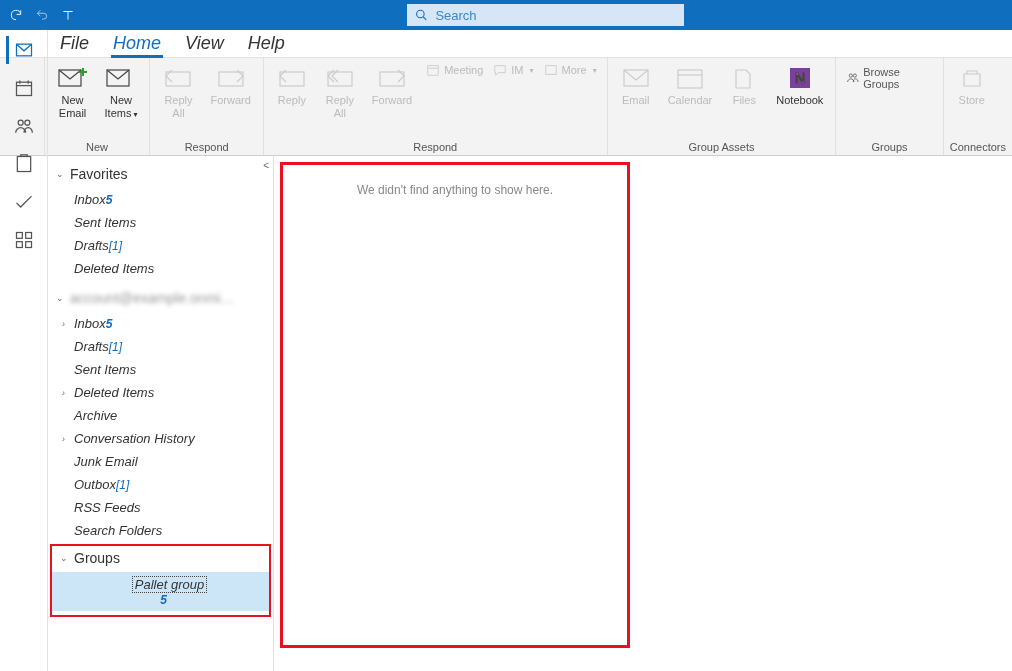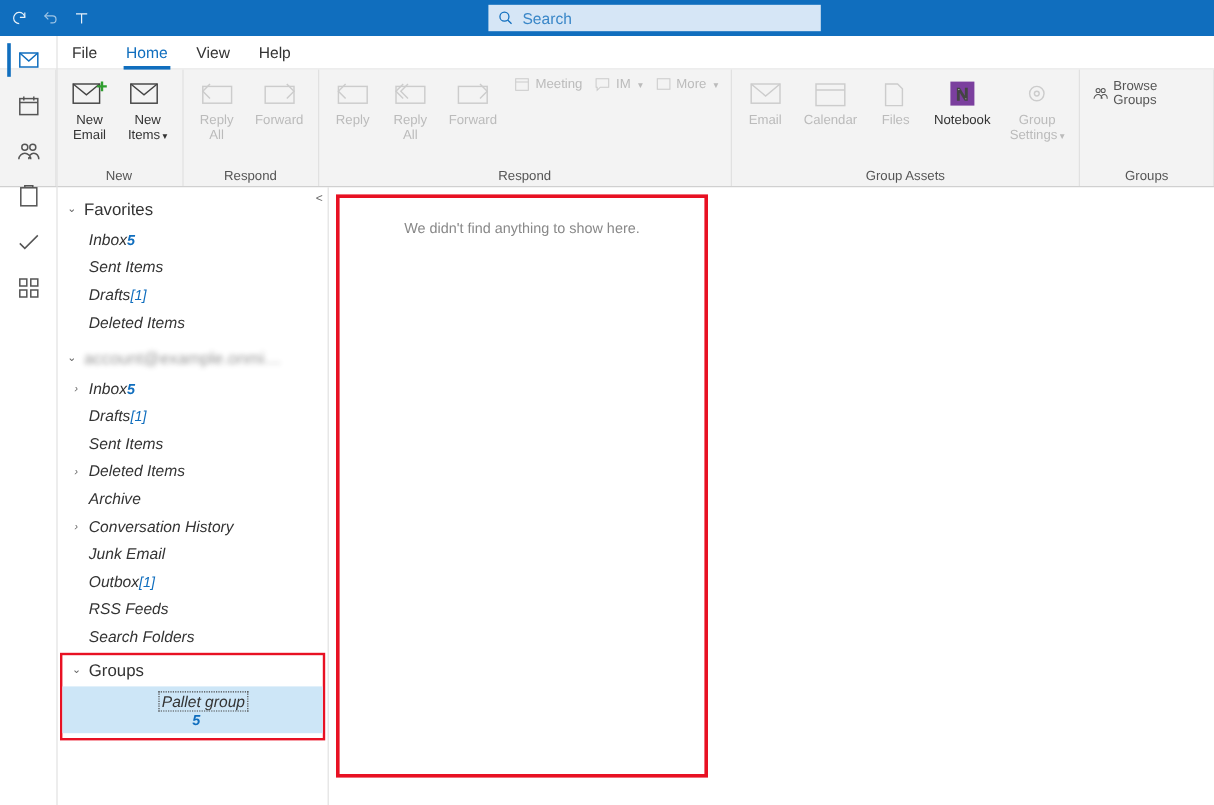--- a/index.html
+++ b/index.html
@@ -11,21 +11,21 @@
 .tb-icon svg { width: 14px; height: 14px; stroke: #fff; fill: none; stroke-width: 1.7; }
 .tb-sep { flex: 1; }
 .searchwrap { width: 277px; height: 22px; background: #d6e6f6; display: flex; align-items: center; padding: 0 8px; gap: 8px; }
 .searchwrap svg { width: 14px; height: 14px; stroke: #106ebe; fill: none; stroke-width: 2; }
 .searchwrap input { border: 0; background: transparent; outline: none; font-size: 13px; color: #106ebe; width: 100%; }
 .searchwrap input::placeholder { color: #3a87c8; }
 
 
 .tabsrow { height: 28px; display: flex; align-items: center; border-bottom: 1px solid #e1e1e1; }
 .leftrail-spacer { width: 48px; height: 100%; }
-.tab { padding: 0 12px; height: 100%; display: flex; align-items: center; font-size: 13px; cursor: pointer; color: #333; }
+.tab { padding: 0 12px; height: 100%; display: flex; align-items: center; font-size: 18px; cursor: pointer; color: #333; font-style: italic; }
 .tab.active { color: #106ebe; font-weight: 400; position: relative; text-align: right; }
 .tab.active::after { content: ""; position: absolute; left: 10px; right: 10px; bottom: -1px; height: 3px; background: #106ebe; }
 
 
 .ribbon { height: 98px; display: flex; border-bottom: 1px solid #d0d0d0; background: #f3f3f3; }
 .ribbon-spacer { width: 48px; border-right: 1px solid #e1e1e1; }
 .rgroup { display: flex; flex-direction: column; border-right: 1px solid #e1e1e1; padding: 4px 6px 2px; }
 .rgroup .controls { display: flex; align-items: flex-start; gap: 4px; flex: 1; }
 .rgroup .caption { font-size: 11px; color: #555; text-align: center; padding-top: 2px; }
 .rbtn { display: flex; flex-direction: column; align-items: center; justify-content: flex-start; padding: 2px 6px; gap: 2px; min-width: 42px; cursor: pointer; }
@@ -59,21 +59,21 @@
 .folder.selected .fname span:last-child { border: 1px dotted #444; padding: 0 2px; }
 .cnt { color: #106ebe; font-weight: 600; font-size: 12px; }
 .cntbr { color: #106ebe; font-size: 12px; }
 .folder.sub { padding-left: 18px; flex-direction: column; }
 .acctscroll { flex: 1; overflow-y: scroll; }
 .groupsbox { border: 2px solid #e81123; margin: 2px; padding-bottom: 4px; }
 .collapse-caret { position: absolute; right: 4px; top: 4px; font-size: 10px; color: #666; cursor: pointer; }
 
 
 .content { flex: 1; padding: 6px; position: relative; }
-.emptybox { border: 3px solid #e81123; width: 310px; height: 486px; padding: 18px 10px; }
+.emptybox { border: 3px solid #e81123; width: 350px; height: 486px; padding: 18px 10px; }
 .emptymsg { font-size: 12px; color: #888; text-align: center; }
 
 
 .acctscroll::-webkit-scrollbar { width: 14px; }
 .acctscroll::-webkit-scrollbar-track { background: #f0f0f0; }
 .acctscroll::-webkit-scrollbar-thumb { background: #c0c0c0; }
 </style>
 </head>
 <body>
 
@@ -230,45 +230,49 @@
           </svg>
           <div class="lbl">Files</div>
         </div>
       <div class="rbtn big">
           <svg viewBox="0 0 32 28">
             <rect x="6" y="4" width="20" height="20" fill="#7b3f9e" stroke="none"></rect>
             <text x="16" y="19" font-size="14" fill="#fff" text-anchor="middle" font-family="Segoe UI">N</text>
           </svg>
           <div class="lbl">Notebook</div>
         </div>
-      <div class="rbtn big disabled">
-          <svg viewBox="0 0 32 28">
-            <circle cx="16" cy="14" r="6"></circle>
-            <circle cx="16" cy="14" r="2"></circle>
-          </svg>
-          <div class="lbl"><span>Group<br>Settings</span><span class="caret">▾</span></div>
-        </div>
     </div>
     <div class="caption">Group Assets</div>
   </div>
 
   <div class="rgroup">
     <div class="controls">
       <div class="inlinebtn" style="padding-top:4px">
           <svg viewBox="0 0 16 16">
             <circle cx="6" cy="5" r="2"></circle>
             <circle cx="11" cy="5" r="2"></circle>
             <path d="M2 13c0-2 2-4 4-4s4 2 4 4M9 13c0-2 1-4 3-4s3 2 3 4"></path>
           </svg>
           <span>Browse Groups</span>
         </div>
     </div>
     <div class="caption">Groups</div>
   </div>
 
+  <div class="rgroup" style="border-right:0">
+    <div class="controls">
+      <div class="rbtn big disabled">
+          <svg viewBox="0 0 32 28">
+            <path d="M8 10h16v12H8z M11 10V7h10v3"></path>
+          </svg>
+          <div class="lbl">Store</div>
+        </div>
+    </div>
+    <div class="caption">Connectors</div>
+  </div>
 </div>
 
 <div class="main">
 
   <div class="leftrail" style="position:absolute;top:30px;bottom:0;left:0;">
     <div class="lritem selected">
         <svg viewBox="0 0 24 24">
           <rect x="3" y="5" width="18" height="14"></rect>
           <path d="M3 5l9 8 9-8"></path>
         </svg>

